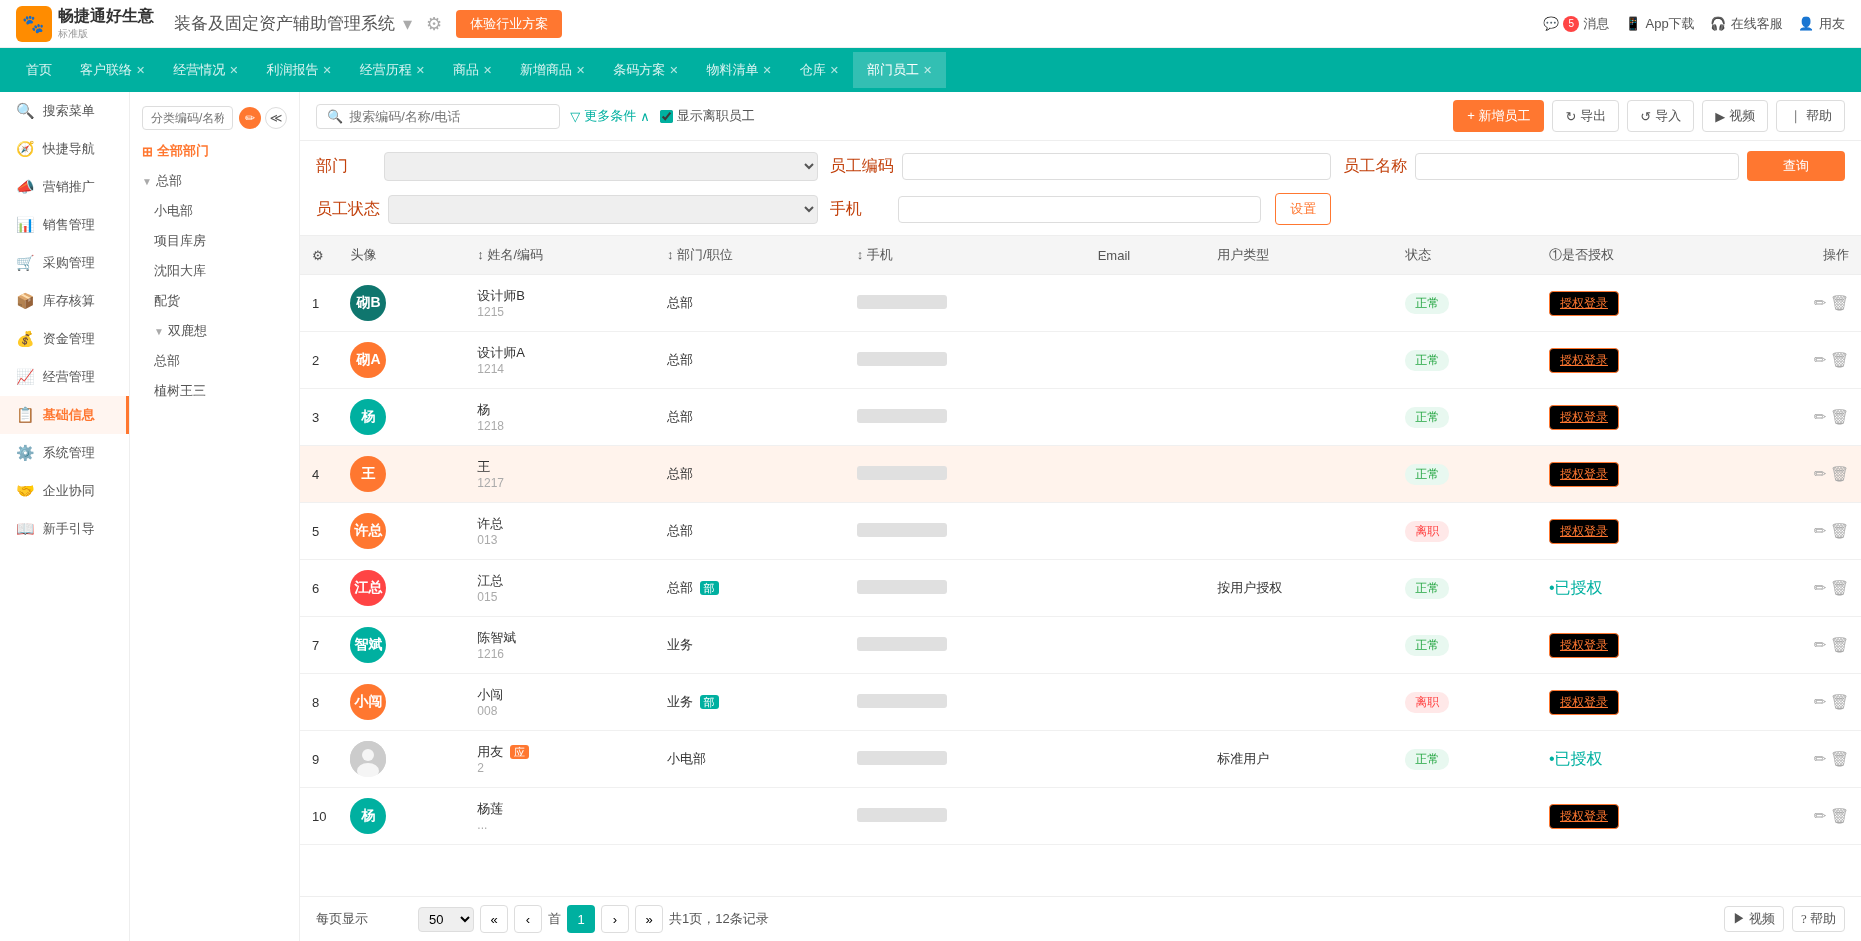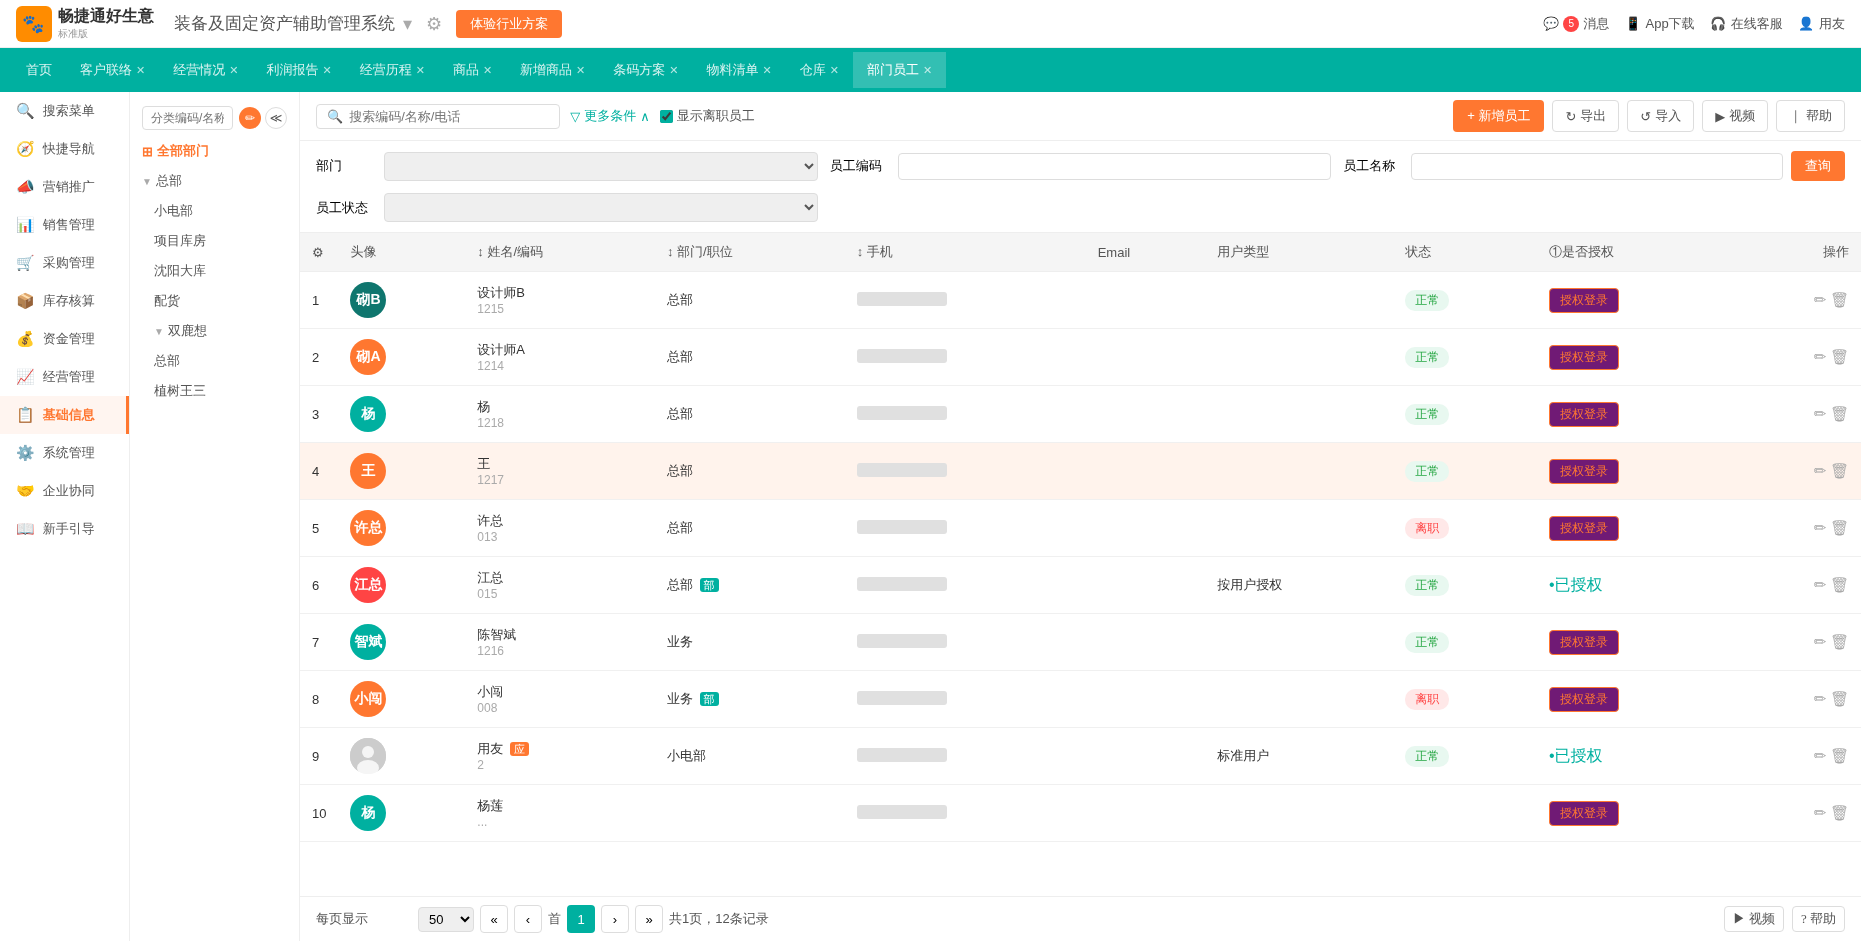--- a/index.html
+++ b/index.html
@@ -55,37 +55,37 @@
     .filter-search input { border: none; outline: none; font-size: 13px; width: 200px; }
     .filter-more { color: #00b0a0; cursor: pointer; font-size: 13px; display: flex; align-items: center; gap: 4px; }
     .filter-show-resigned { display: flex; align-items: center; gap: 4px; color: #555; cursor: pointer; }
     .filter-show-resigned input[type=checkbox] { accent-color: #00b0a0; }
     .btn-primary { background: #ff7730; color: #fff; border: none; border-radius: 4px; padding: 6px 14px; cursor: pointer; font-size: 13px; }
     .btn-outline { background: #fff; color: #555; border: 1px solid #ddd; border-radius: 4px; padding: 6px 12px; cursor: pointer; font-size: 13px; display: flex; align-items: center; gap: 4px; }
 
     
     .search-filter-panel { background: #fff; border-bottom: 1px solid #eee; padding: 10px 16px; display: grid; grid-template-columns: 1fr 1fr 1fr; gap: 12px; }
     .filter-field { display: flex; align-items: center; gap: 8px; }
-    .filter-field label { color: #000000; font-size: 13px; white-space: nowrap; min-width: 60px; }
+    .filter-field label { color: #c2410c; font-size: 16px; white-space: nowrap; min-width: 60px; }
     .filter-field select, .filter-field input { flex: 1; border: 1px solid #ddd; border-radius: 4px; padding: 5px 8px; font-size: 13px; color: #555; }
-    .btn-query { background: #ff7730; color: #fff; border: none; border-radius: 4px; padding: 6px 14px; cursor: pointer; font-size: 13px; }
+    .btn-query { background: #ff7730; color: #fff; border: none; border-radius: 4px; padding: 6px 36px; cursor: pointer; font-size: 13px; }
     .btn-reset { background: #fff; color: #ff7730; border: 1px solid #ff7730; border-radius: 4px; padding: 6px 14px; cursor: pointer; font-size: 13px; }
 
     
     .table-container { flex: 1; overflow-y: auto; background: #fff; }
     table { width: 100%; border-collapse: collapse; }
     thead tr { background: #f5f5f5; }
     th { padding: 10px 12px; text-align: left; color: #555; font-weight: normal; border-bottom: 1px solid #eee; font-size: 13px; white-space: nowrap; }
     td { padding: 10px 12px; border-bottom: 1px solid #f0f0f0; color: #333; font-size: 13px; vertical-align: middle; }
     tr.highlighted td { background: #fff3ec; }
     .avatar { width: 36px; height: 36px; border-radius: 50%; display: flex; align-items: center; justify-content: center; color: #fff; font-size: 14px; font-weight: bold; }
     .status-badge { display: inline-block; padding: 2px 10px; border-radius: 10px; font-size: 12px; }
     .status-normal { background: #e8f8f0; color: #28a745; }
     .status-resigned { background: #ffe8e8; color: #f44; }
-    .btn-auth { background: #701a75; color: #ff7730; border: 1px solid #ff7730; border-radius: 4px; padding: 3px 10px; font-size: 12px; cursor: pointer; }
+    .btn-auth { background: #000000; color: #ff7730; border: 1px solid #ff7730; border-radius: 4px; padding: 3px 10px; font-size: 12px; cursor: pointer; text-decoration: underline; }
     .authorized { color: #00b0a0; font-size: 16px; }
     .action-btn { cursor: pointer; color: #aaa; font-size: 15px; }
     .dept-tag { background: #00b0a0; color: #fff; border-radius: 3px; font-size: 11px; padding: 1px 4px; margin-left: 3px; }
     .apply-tag { background: #ff7730; color: #fff; border-radius: 3px; font-size: 11px; padding: 1px 4px; margin-left: 3px; }
     .phone-blur { background: #e0e0e0; border-radius: 3px; color: transparent; width: 90px; height: 14px; display: inline-block; }
 
     
     .table-footer { background: #fff; border-top: 1px solid #eee; padding: 8px 16px; display: flex; align-items: center; justify-content: space-between; }
     .pagination { display: flex; align-items: center; gap: 6px; color: #555; font-size: 13px; }
     .page-btn { border: 1px solid #ddd; background: #fff; border-radius: 4px; width: 28px; height: 28px; display: flex; align-items: center; justify-content: center; cursor: pointer; font-size: 13px; }
@@ -295,20 +295,25 @@
         </div>
         <div class="filter-field">
           <label>员工名称</label>
           <input type="text" style="">
           <button class="btn-query">查询</button>
         </div>
         <div class="filter-field">
           <label>员工状态</label>
           <select><option></option></select>
         </div>
+        <div class="filter-field">
+          <label>手机</label>
+          <input type="text" style="">
+          <button class="btn-reset" style="margin-left:6px">设置</button>
+        </div>
       </div>
 
       <div class="table-container">
         <table>
           <thead>
             <tr>
               <th style="width:36px">⚙</th>
               <th>头像</th>
               <th>↕ 姓名/编码</th>
               <th>↕ 部门/职位</th>

